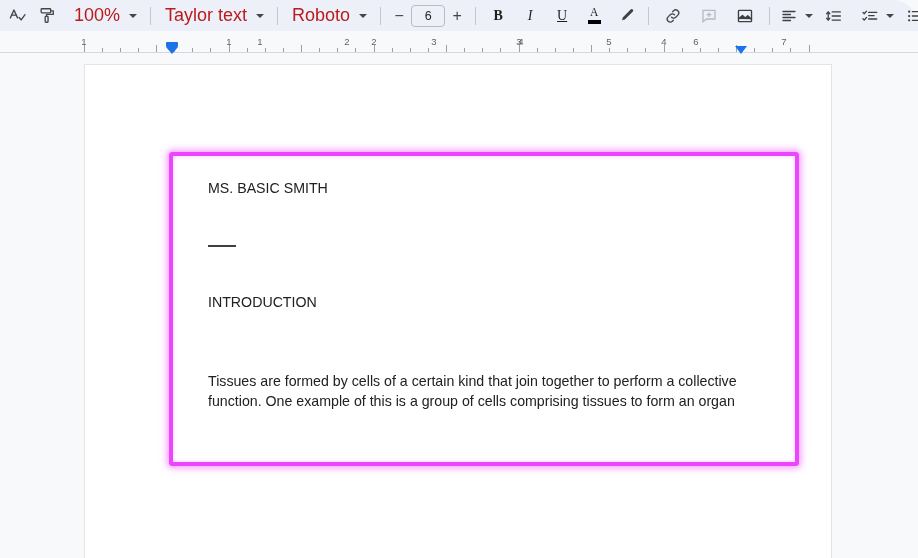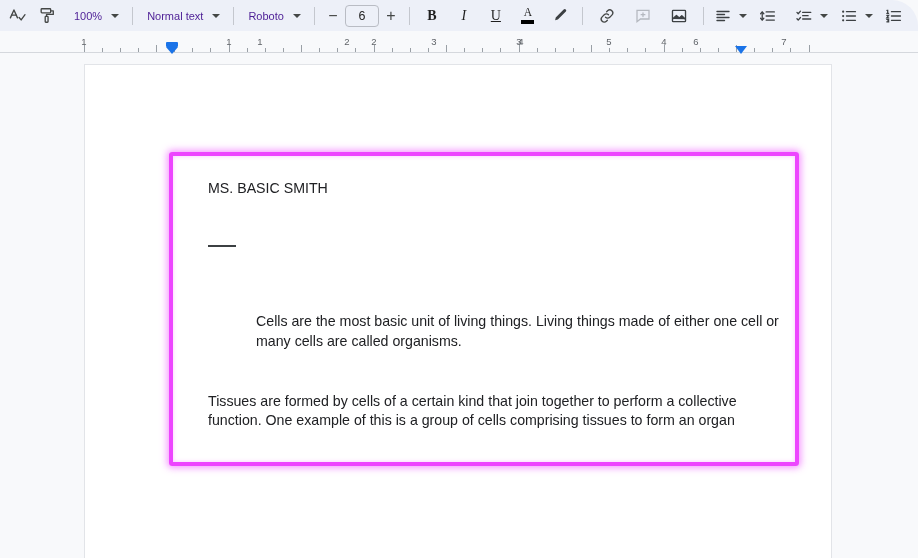--- a/index.html
+++ b/index.html
@@ -20,21 +20,21 @@
     display: flex; align-items: center;
     padding-left: 4px;
   }
   .tb-btn {
     height: 26px; min-width: 26px;
     display: flex; align-items: center; justify-content: center;
     border-radius: 4px; cursor: pointer;
     color: #444746; flex: none;
   }
   .tb-sep { width: 1px; height: 18px; background: #c4c7ce; margin: 0 6px; flex: none; }
-  .tb-txt { font-size: 11px; color: #4c1d95; white-space: nowrap; }
+  .tb-txt { font-size: 18px; color: #b91c1c; white-space: nowrap; }
   .tb-combo {
     display: flex; align-items: center; height: 26px;
     padding: 0 3px 0 8px; border-radius: 4px; cursor: pointer; flex: none;
   }
   .caret {
     width: 0; height: 0; margin-left: 9px; margin-right: 4px;
     border-left: 4px solid transparent; border-right: 4px solid transparent;
     border-top: 4px solid #444746;
   }
   .caret.tight { margin-left: 3px; }
@@ -131,21 +131,21 @@
     </div>
 
     <div class="tb-combo" style="margin-left:6px">
       <span class="tb-txt">100%</span>
       <span class="caret"></span>
     </div>
 
     <div class="tb-sep"></div>
 
     <div class="tb-combo">
-      <span class="tb-txt">Normal text</span>
+      <span class="tb-txt">Taylor text</span>
       <span class="caret"></span>
     </div>
 
     <div class="tb-sep"></div>
 
     <div class="tb-combo">
       <span class="tb-txt">Roboto</span>
       <span class="caret"></span>
     </div>
 
@@ -313,22 +313,22 @@
   </div>
 
   <div class="page">
     <div class="doc">
       <p>MS. BASIC SMITH</p>
       <div class="spacer"></div>
       <div class="spacer"></div>
       <div class="hrule"></div>
       <div class="spacer"></div>
       <div class="spacer"></div>
-      <div class="spacer"></div>
-      <p class="indent">Cells are the most basic unit of living things. Living things made of either one cell or many cells are called organisms.</p>
+      <p>INTRODUCTION</p>
+      <div class="spacer"></div>
       <div class="spacer"></div>
       <div class="spacer"></div>
       <p>Tissues are formed by cells of a certain kind that join together to perform a collective function. One example of this is a group of cells comprising tissues to form an organ</p>
     </div>
   </div>
 
   <div class="hl-box"></div>
 
 </div>
 

